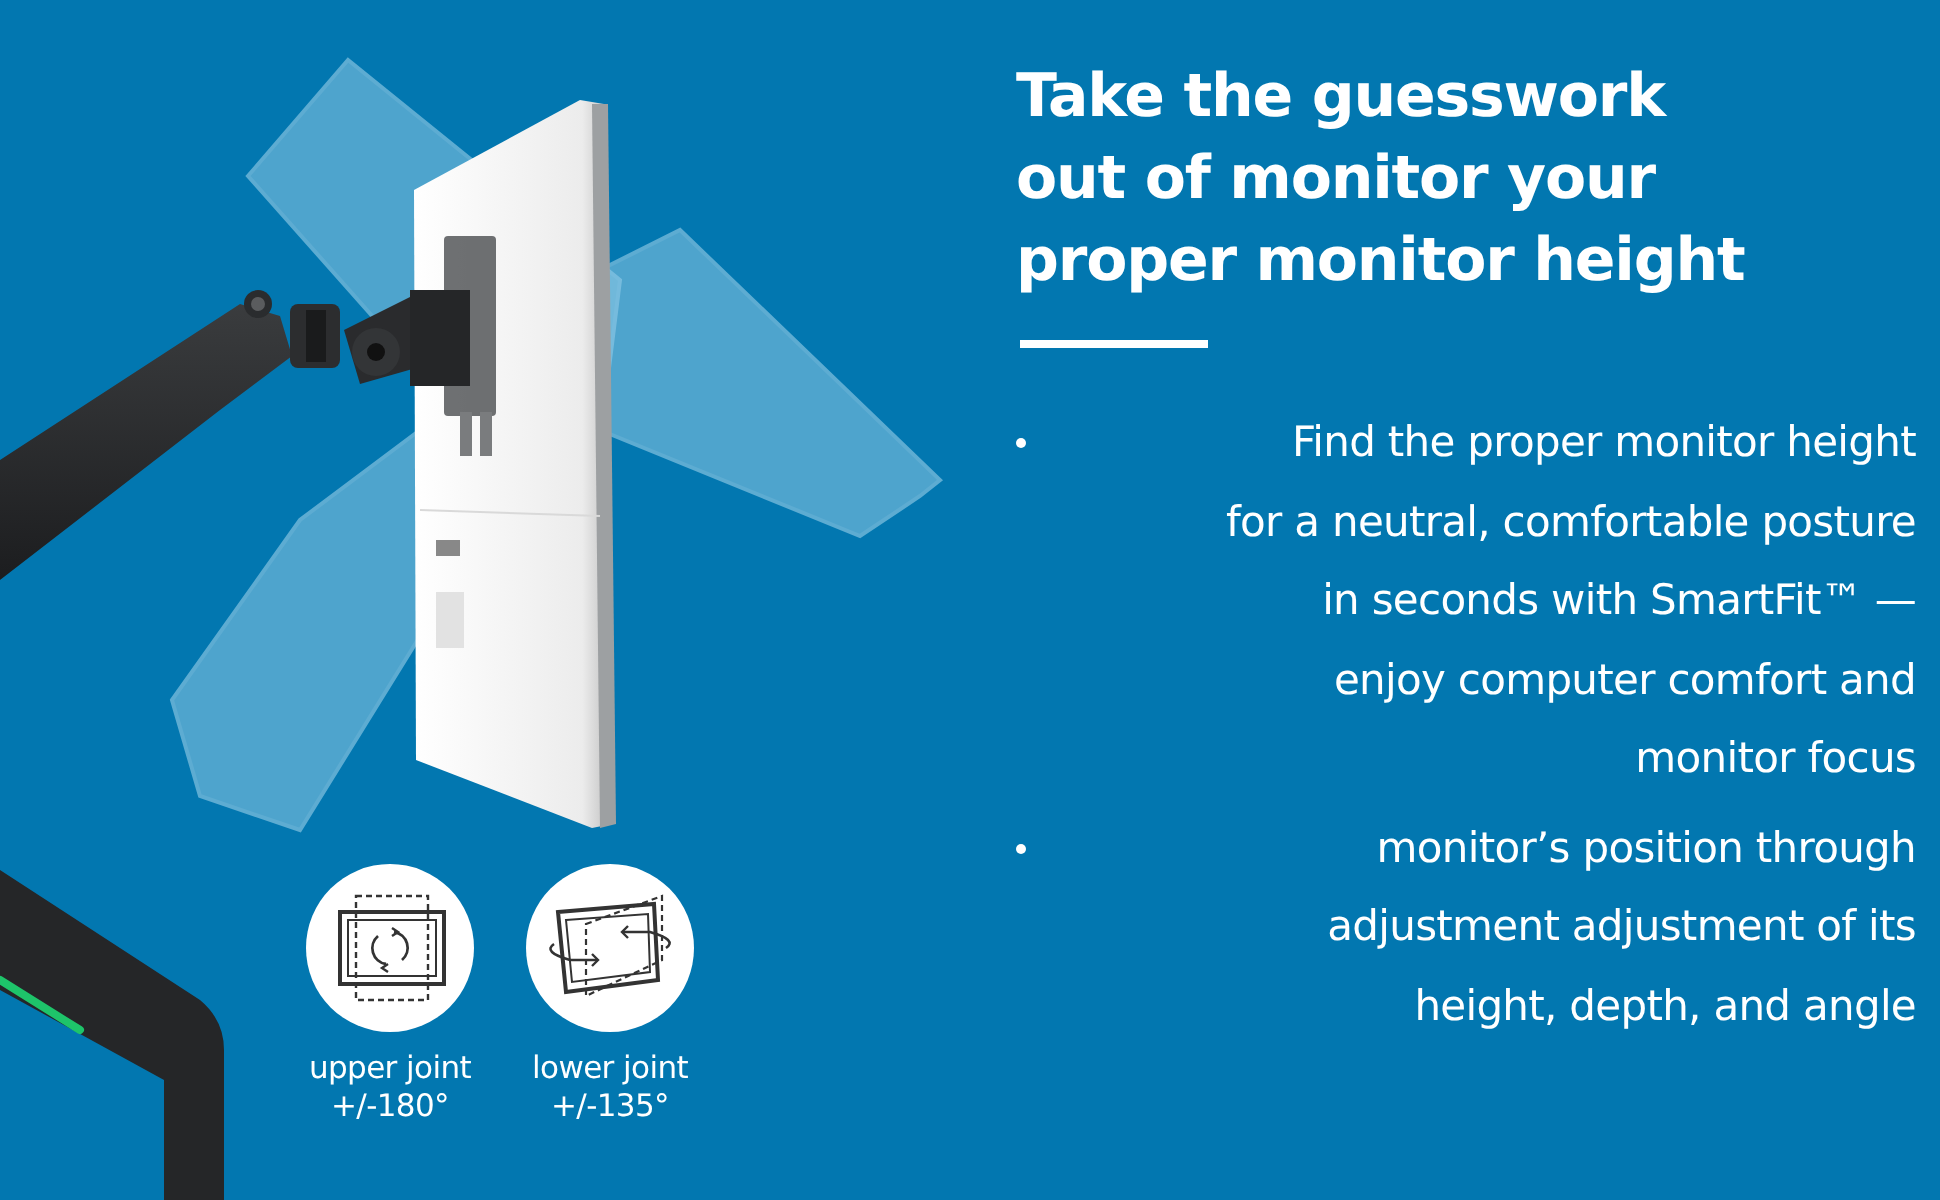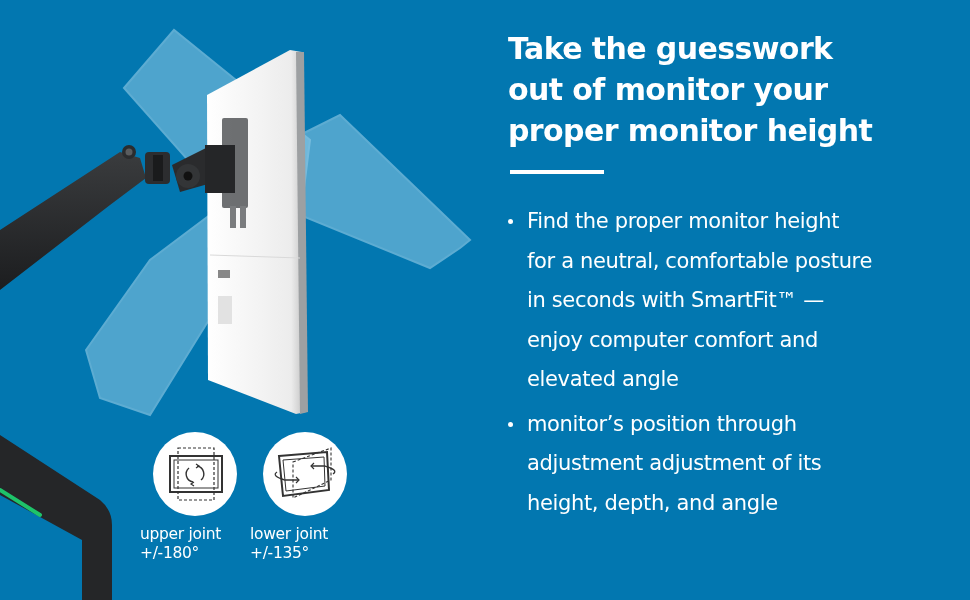--- a/index.html
+++ b/index.html
@@ -8,40 +8,40 @@
     background: #0277b0;
     font-family: "DejaVu Sans", "Liberation Sans", sans-serif;
     color: #ffffff;
     position: relative;
   }
   .stage { position: absolute; inset: 0; }
   .product { position: absolute; left: 0; top: 0; width: 490px; height: 600px; }
   .product svg { position: absolute; left: 0; top: 0; }
 
   .icons { position: absolute; left: 140px; top: 432px; width: 330px; height: 150px; }
-  .icon-col { position: absolute; top: 0; width: 110px; text-align: left; }
+  .icon-col { position: absolute; top: 0; width: 110px; text-align: center; }
   .icon-circle {
     width: 84px; height: 84px; border-radius: 50%; background: #ffffff;
     margin: 0 auto; position: relative;
   }
   .icon-circle svg { position: absolute; left: 0; top: 0; }
   .icon-label {
     margin-top: 9px; font-size: 15.5px; line-height: 19px; font-weight: normal;
     letter-spacing: -0.3px;
   }
 
   .copy { position: absolute; left: 508px; top: 28px; width: 450px; }
   .headline {
     font-family: "DejaVu Sans", sans-serif;
     font-weight: bold; font-size: 30px; line-height: 41px; letter-spacing: -0.6px;
     margin: 0;
   }
   .rule { width: 94px; height: 4px; background: #ffffff; margin-top: 19px; margin-left: 2px; }
   .bullets { list-style: none; margin: 28px 0 0 0; padding: 0; }
-  .bullet { position: relative; padding-left: 19px; font-size: 21px; line-height: 39.5px; letter-spacing: -0.35px; margin-bottom: 5px; }
+  .bullet { position: relative; padding-left: 19px; font-size: 21px; line-height: 39.5px; letter-spacing: -0.35px; margin-bottom: 5px; text-align: right; }
   .bullet-dot { position: absolute; left: 0; top: 17px; width: 5px; height: 5px; border-radius: 50%; background: #fff; }
 </style>
 </head>
 <body>
 
 <div class="stage">
 
   <div class="product">
     <svg width="490" height="600" viewBox="0 0 490 600">
       <defs>
@@ -148,21 +148,21 @@
     </h1>
     <div class="rule"></div>
 
     <ul class="bullets">
       <li class="bullet">
         <span class="bullet-dot"></span>
         <div>Find the proper monitor height</div>
         <div>for a neutral, comfortable posture</div>
         <div>in seconds with SmartFit™ —</div>
         <div>enjoy computer comfort and</div>
-        <div>elevated angle</div>
+        <div>monitor focus</div>
       </li>
       <li class="bullet">
         <span class="bullet-dot"></span>
         <div>monitor’s position through</div>
         <div>adjustment adjustment of its</div>
         <div>height, depth, and angle</div>
       </li>
     </ul>
   </div>
 </div>

